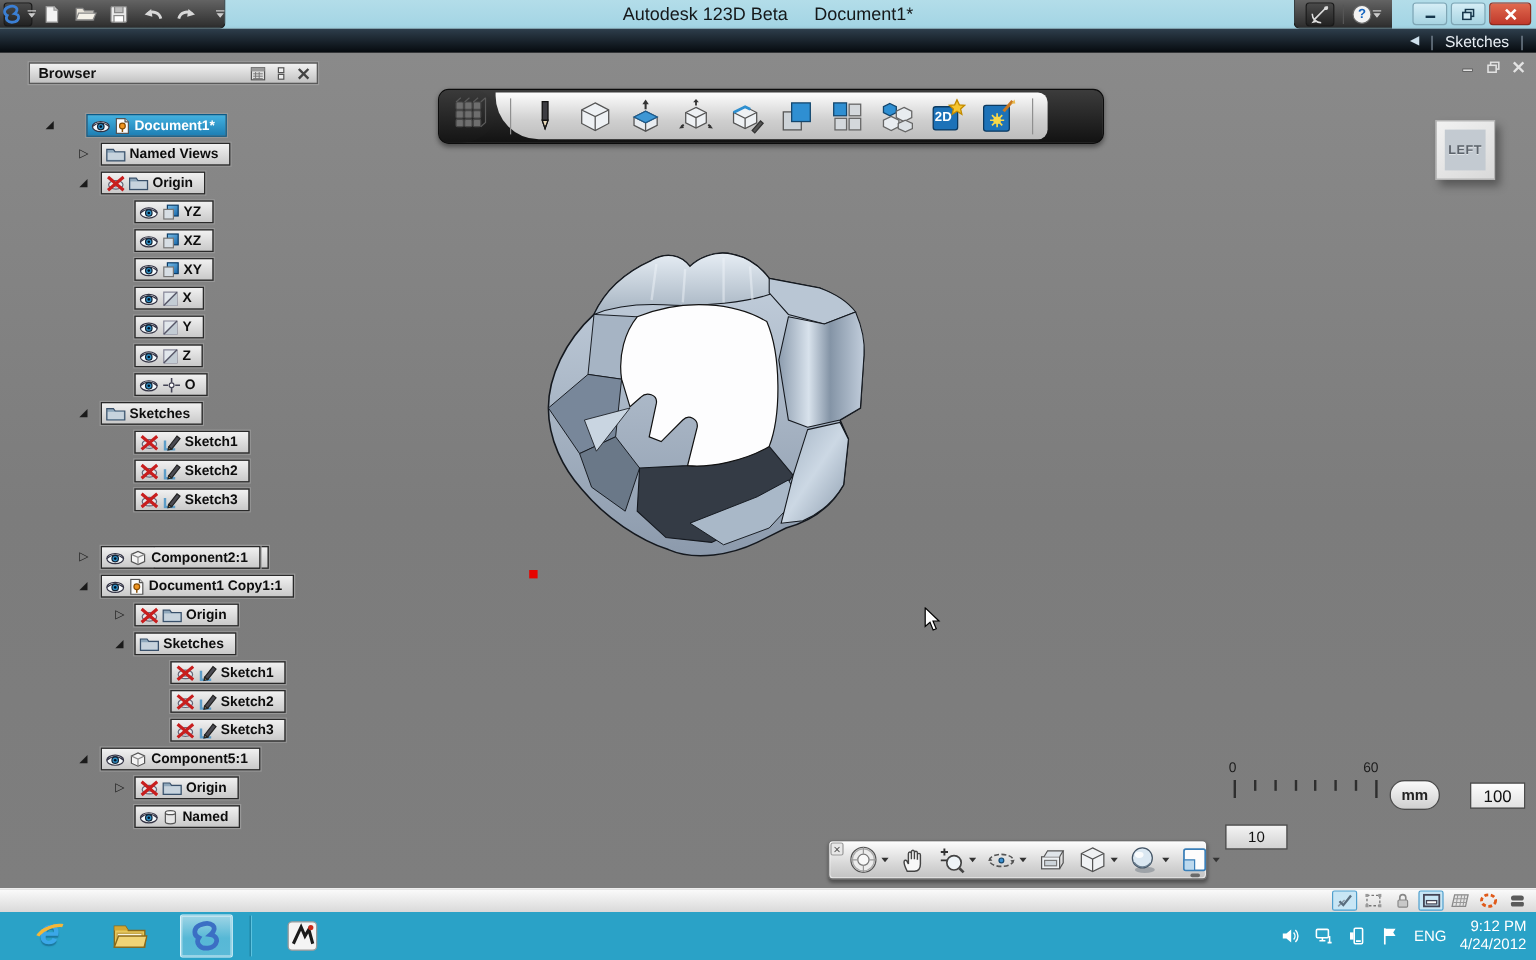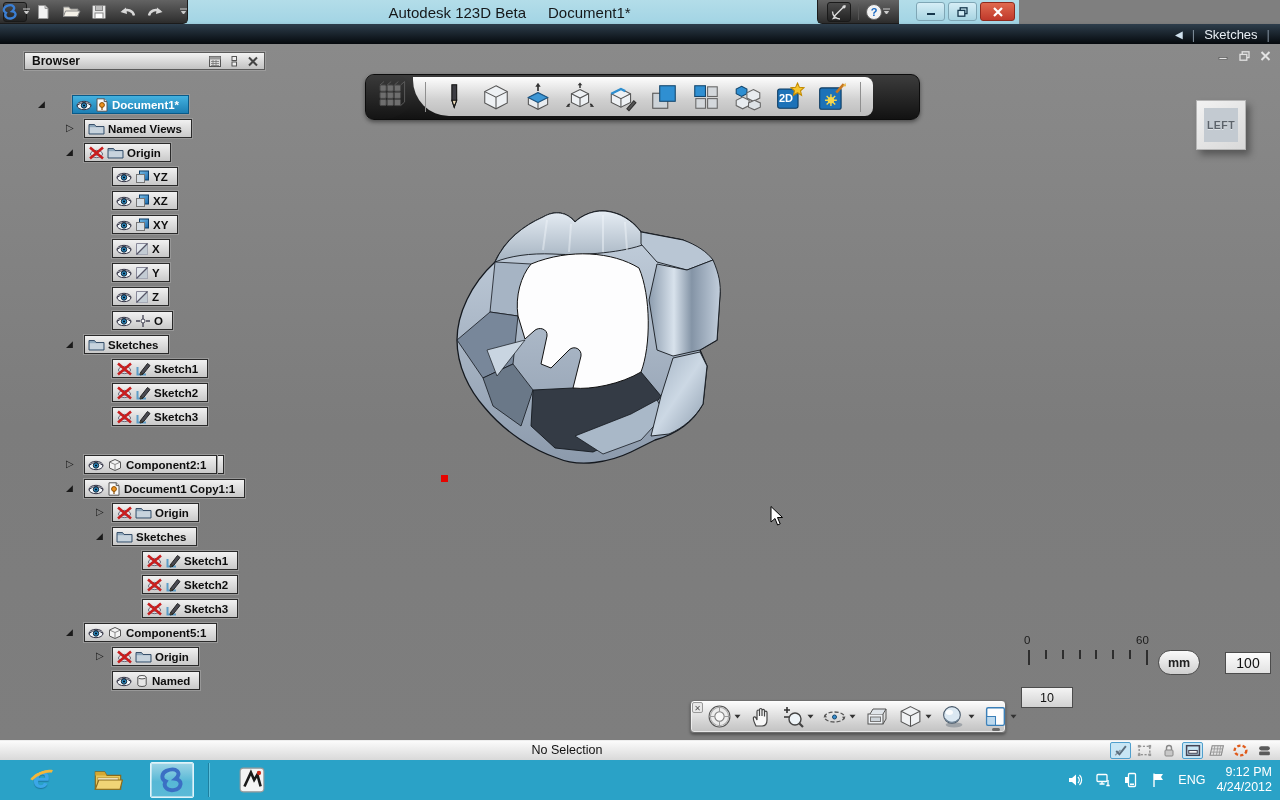--- a/index.html
+++ b/index.html
@@ -1,21 +1,21 @@
 <!DOCTYPE html>
 <html><head>
 <meta charset="utf-8">
 <style>
   * { margin:0; padding:0; box-sizing:border-box; }
   html,body { width:1280px; height:800px; overflow:hidden; }
   body { font-family:"Liberation Sans","DejaVu Sans",sans-serif; position:relative; background:#7f7f7f; }
   #screen { position:absolute; inset:0; width:1280px; height:800px; }
 
   
-  #titlebar { position:absolute; left:0; top:0; width:1019px; height:24px;
+  #titlebar { position:absolute; left:0; top:0; width:1280px; height:24px;
     background:linear-gradient(#b3dde9,#a2d4e4); }
   #qat { position:absolute; left:0; top:0; height:24px; width:188px; display:flex; align-items:center;
     background:linear-gradient(#636363,#2d2d2d); border-bottom-right-radius:5px; border-right:1px solid #1c1c1c; border-bottom:1px solid #1c1c1c; }
   .qat-btn { height:20px; min-width:24px; display:flex; align-items:center; justify-content:center; margin:0 2px; border-radius:3px; }
   .qat-btn:first-child { background:linear-gradient(#4a4a4a,#222); border:1px solid #1a1a1a; margin-left:3px; padding:0 2px; }
   .qat-btn svg { display:block; }
   #titletext { position:absolute; left:50%; top:0; transform:translateX(-50%); height:24px; display:flex; align-items:center; gap:22px;
     font-size:15px; color:#15181a; white-space:nowrap; }
   #helpcluster { position:absolute; right:120px; top:0; height:24px; display:flex; align-items:center; gap:2px; padding:0 6px;
     background:linear-gradient(#636363,#2d2d2d); border-bottom-left-radius:5px; border-left:1px solid #1c1c1c; border-bottom:1px solid #1c1c1c; }
@@ -1088,21 +1088,20 @@
           </span>
         </div>
       </div>
 
     <svg id="cursor" width="14" height="20" viewBox="0 0 14 20">
       <path d="M1 0.5 L1 16 L5 12.5 L7.6 19 L10.2 17.9 L7.5 11.5 L12.5 11.5 Z" fill="#fff" stroke="#000" stroke-width="1"></path>
     </svg>
   </div>
 
   <div id="statusbar">
-    <div id="status-msg">No Selection</div>
     <div id="status-toggles">
         <div class="stoggle active">
           <span class="icon" style="display: flex; align-items: center;">
             <svg width="15" height="13" viewBox="0 0 14 12">
               <path d="M2 10.5 L7 5.5" stroke="#8a9aa6" stroke-width="1.2"></path>
               <path d="M3 6.5 L6 9.5 L12 2" fill="none" stroke="#5a6e7e" stroke-width="1.8"></path>
             </svg>
           </span>
         </div>
         <div class="stoggle">

